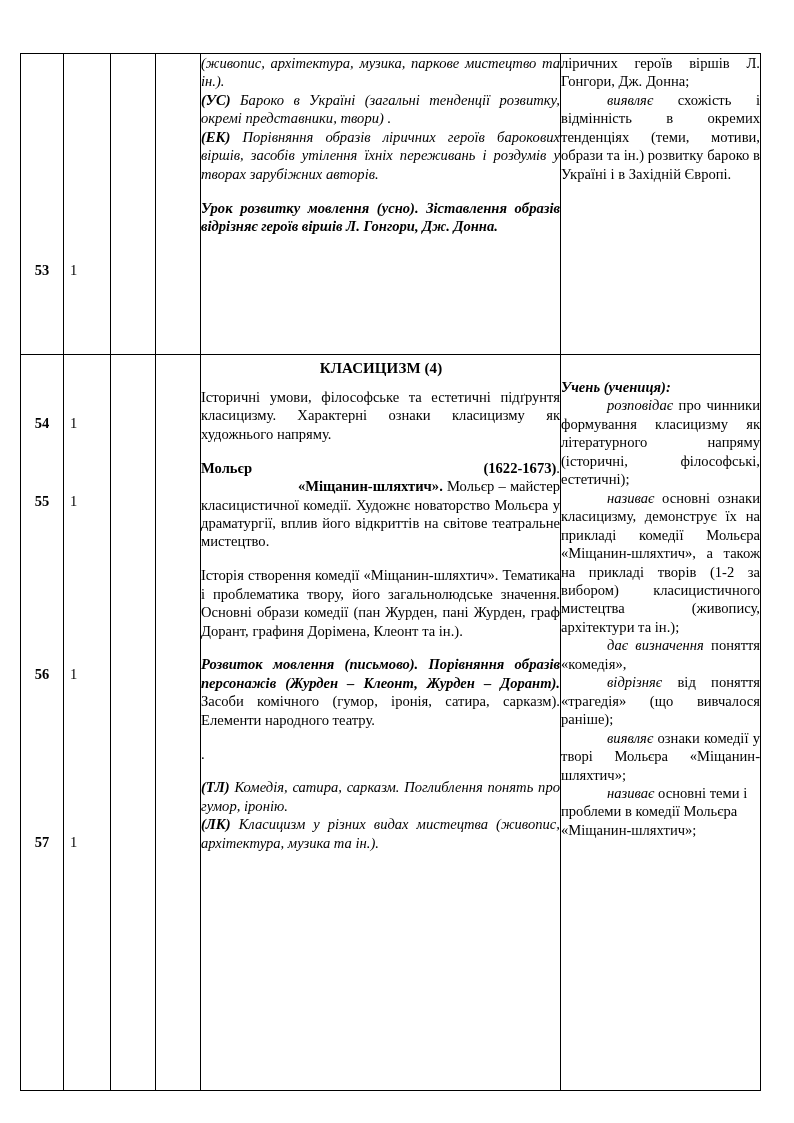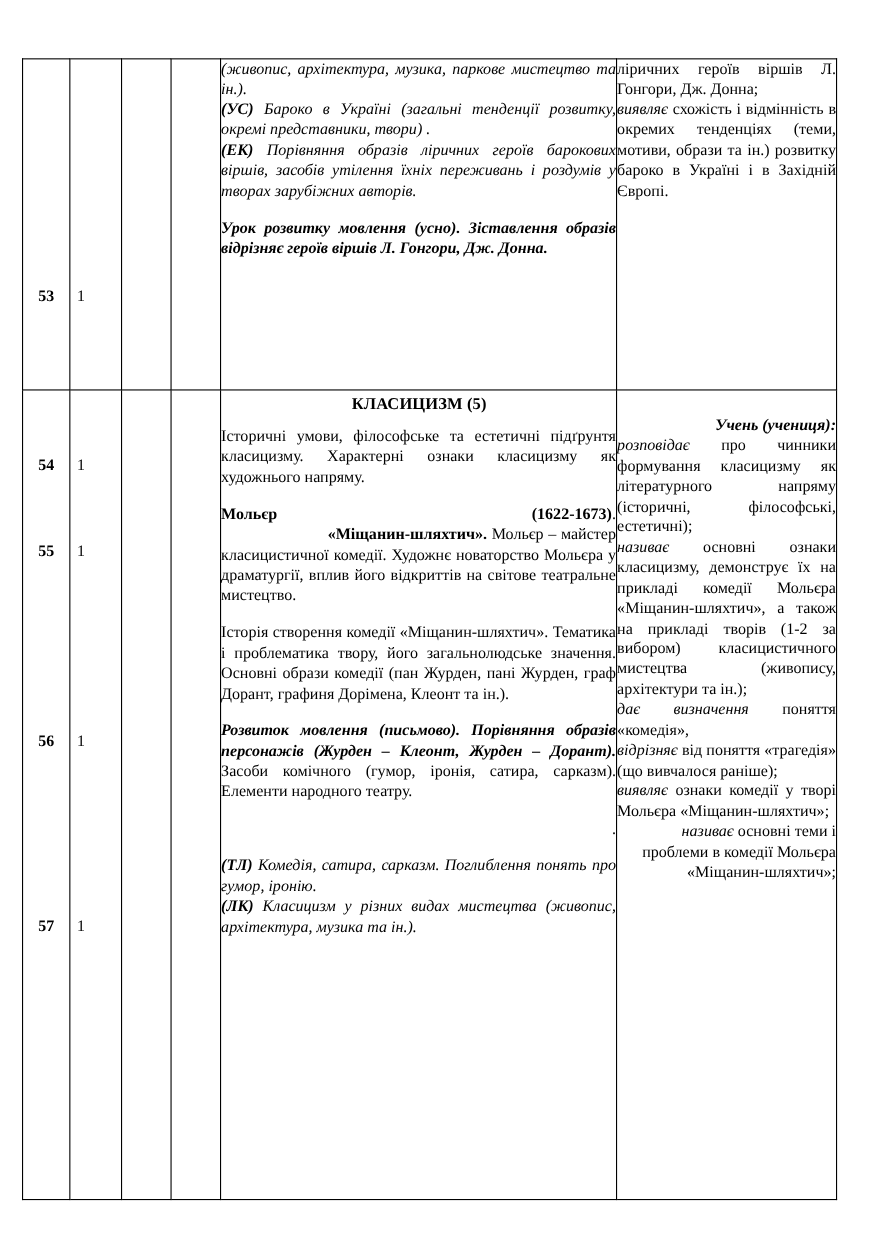--- a/index.html
+++ b/index.html
@@ -77,25 +77,25 @@
     font-size: 14.6px;
     line-height: 1.265;
     text-align: justify;
     text-justify: inter-word;
   }
   .rightcell p, .bodycell p {
     margin: 0;
   }
   .bodycell p.gap-before { margin-top: 1.05em; }
 
-  .ital { font-style: italic; }
+  .ital { font-style: italic; margin-left: 46px; }
   .bolditalic { font-weight: bold; font-style: italic; }
   .bold { font-weight: bold; }
 
-  .lastline { text-align: right; }
+  .lastline { text-align: left; }
 
   .section-head {
     text-align: center;
     font-weight: bold;
     font-size: 15px;
     padding: 4px 5px 2px 6px;
     letter-spacing: 0.1px;
   }
 
   
@@ -148,21 +148,21 @@
       </td>
       <td class="hrscell">
         <span class="lbl" style="top:48px;">1</span>
         <span class="lbl" style="top:126px;">1</span>
         <span class="lbl" style="top:299px;">1</span>
         <span class="lbl" style="top:467px;">1</span>
       </td>
       <td></td>
       <td></td>
       <td class="bodycell" style="padding-top:0;">
-        <p class="section-head">КЛАСИЦИЗМ (5)</p>
+        <p class="section-head">КЛАСИЦИЗМ (4)</p>
         <p style="margin-top:8px;">Історичні умови, філософське та естетичні підґрунтя класицизму. Характерні ознаки класицизму як художнього напряму.</p>
         <p class="gap-before"><span class="bold">Мольєр</span><span>&nbsp;&nbsp;&nbsp;&nbsp;&nbsp;&nbsp;&nbsp;&nbsp;&nbsp;&nbsp;&nbsp;&nbsp;&nbsp;&nbsp;&nbsp;&nbsp;&nbsp;&nbsp;&nbsp;&nbsp;</span><span class="bold">(1622-1673)</span><span>. </span><span>&nbsp;&nbsp;&nbsp;&nbsp;&nbsp;&nbsp;&nbsp;&nbsp;&nbsp;&nbsp;&nbsp;&nbsp;&nbsp;&nbsp;&nbsp;&nbsp;&nbsp;&nbsp;&nbsp;&nbsp;&nbsp;&nbsp;&nbsp;</span><span class="bold">«Міщанин-шляхтич».</span><span> Мольєр – майстер класицистичної комедії. Художнє новаторство Мольєра у драматургії, вплив його відкриттів на світове театральне мистецтво.</span></p>
         <p class="gap-before">Історія створення комедії «Міщанин-шляхтич». Тематика і проблематика твору, його загальнолюдське значення. Основні образи комедії (пан Журден, пані Журден, граф Дорант, графиня Дорімена, Клеонт та ін.).</p>
         <p class="gap-before"><span class="bolditalic">Розвиток мовлення (письмово). Порівняння образів персонажів (Журден – Клеонт, Журден – Дорант).</span><span> Засоби комічного (гумор, іронія, сатира, сарказм). Елементи народного театру.</span></p>
         <p class="gap-before lastline">.</p>
         <p class="ital gap-before"><span class="bold">(ТЛ)</span><span> Комедія, сатира, сарказм. Поглиблення понять про гумор, іронію.</span></p>
         <p class="ital"><span class="bold">(ЛК)</span><span> Класицизм у різних видах мистецтва (живопис, архітектура, музика та ін.).</span></p>
       </td>
       <td class="rightcell" style="padding-top:23px;">
         <p class="bolditalic lastline">Учень (учениця):</p>

